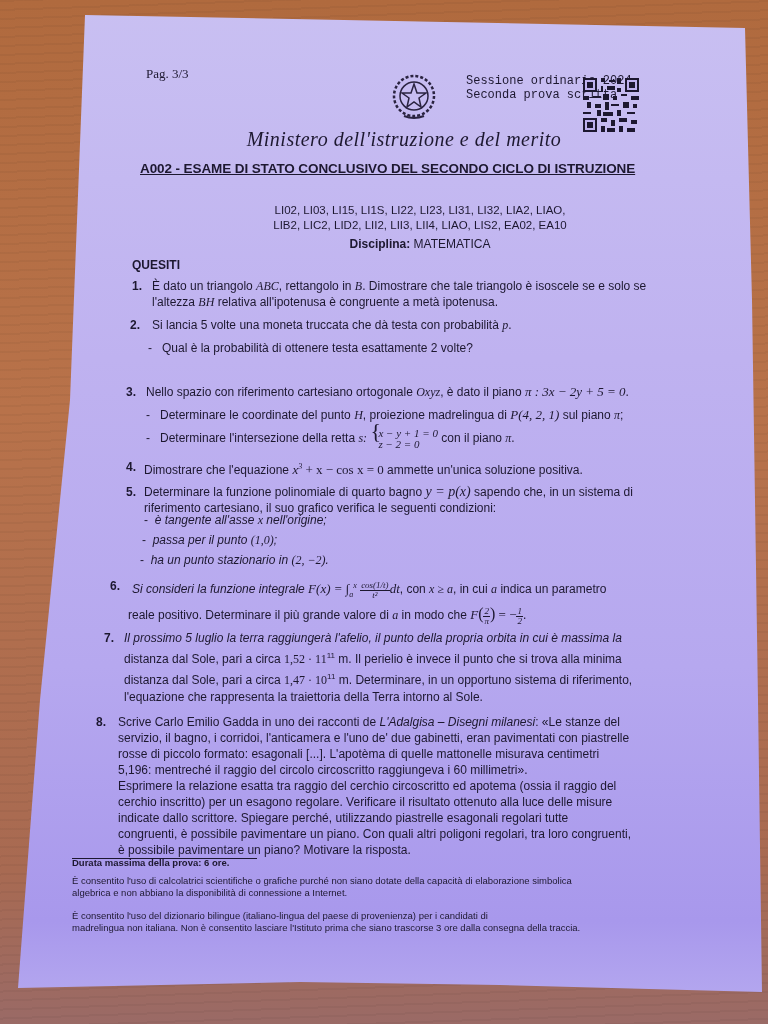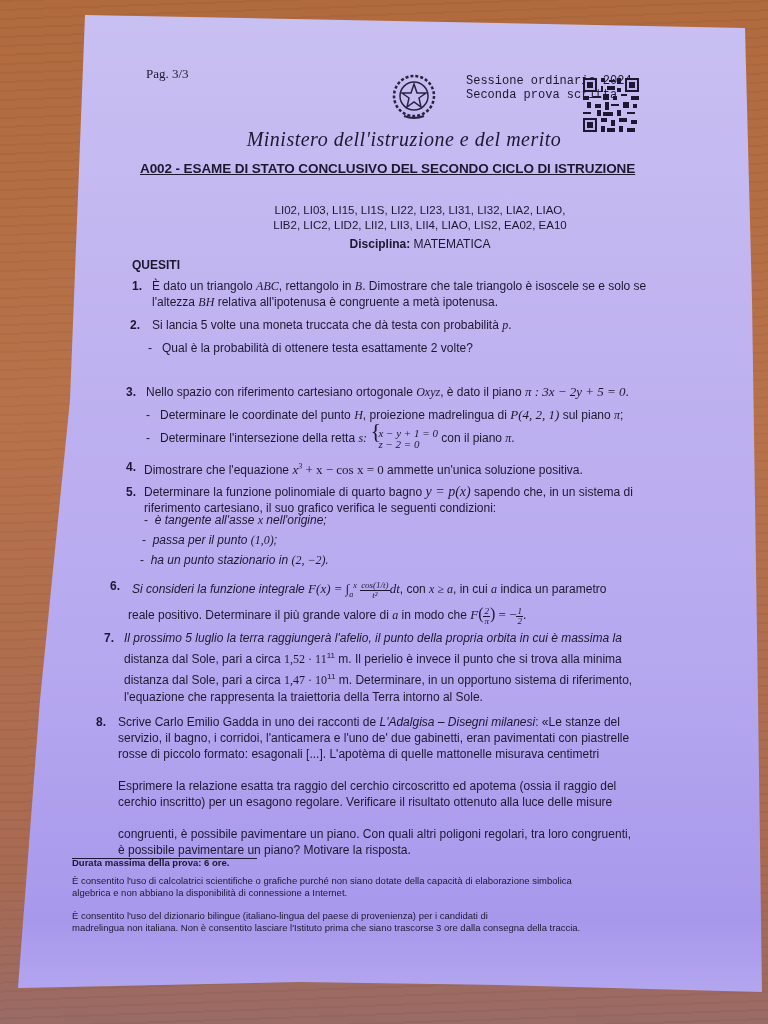--- a/index.html
+++ b/index.html
@@ -208,24 +208,24 @@
       <span>l'equazione che rappresenta la traiettoria della Terra intorno al Sole.</span>
     </div>
   </div>
 
   <div class="q" style="left:96px; top:714px; width:620px; line-height:16px;">
     <span class="num">8.</span>
     <div style="padding-left:22px;">
       <span>Scrive Carlo Emilio Gadda in uno dei racconti de </span><span class="it">L'Adalgisa – Disegni milanesi</span><span>: «Le stanze del</span><br>
       <span>servizio, il bagno, i corridoi, l'anticamera e l'uno de' due gabinetti, eran pavimentati con piastrelle</span><br>
       <span>rosse di piccolo formato: esagonali [...]. L'apotèma di quelle mattonelle misurava centimetri</span><br>
-      <br>
+      <span>5,196: mentreché il raggio del circolo circoscritto raggiungeva i 60 millimetri».</span><br>
       <span>Esprimere la relazione esatta tra raggio del cerchio circoscritto ed apotema (ossia il raggio del</span><br>
       <span>cerchio inscritto) per un esagono regolare. Verificare il risultato ottenuto alla luce delle misure</span><br>
-      <br>
+      <span>indicate dallo scrittore. Spiegare perché, utilizzando piastrelle esagonali regolari tutte</span><br>
       <span>congruenti, è possibile pavimentare un piano. Con quali altri poligoni regolari, tra loro congruenti,</span><br>
       <span>è possibile pavimentare un piano? Motivare la risposta.</span>
     </div>
   </div>
 
   <div class="footnote-rule"></div>
   <div class="foot" style="top:857px;font-weight:bold;">Durata massima della prova: 6 ore.</div>
   <div class="foot" style="top:875px;">
     <div>È consentito l'uso di calcolatrici scientifiche o grafiche purché non siano dotate della capacità di elaborazione simbolica</div>
     <div>algebrica e non abbiano la disponibilità di connessione a Internet.</div>

